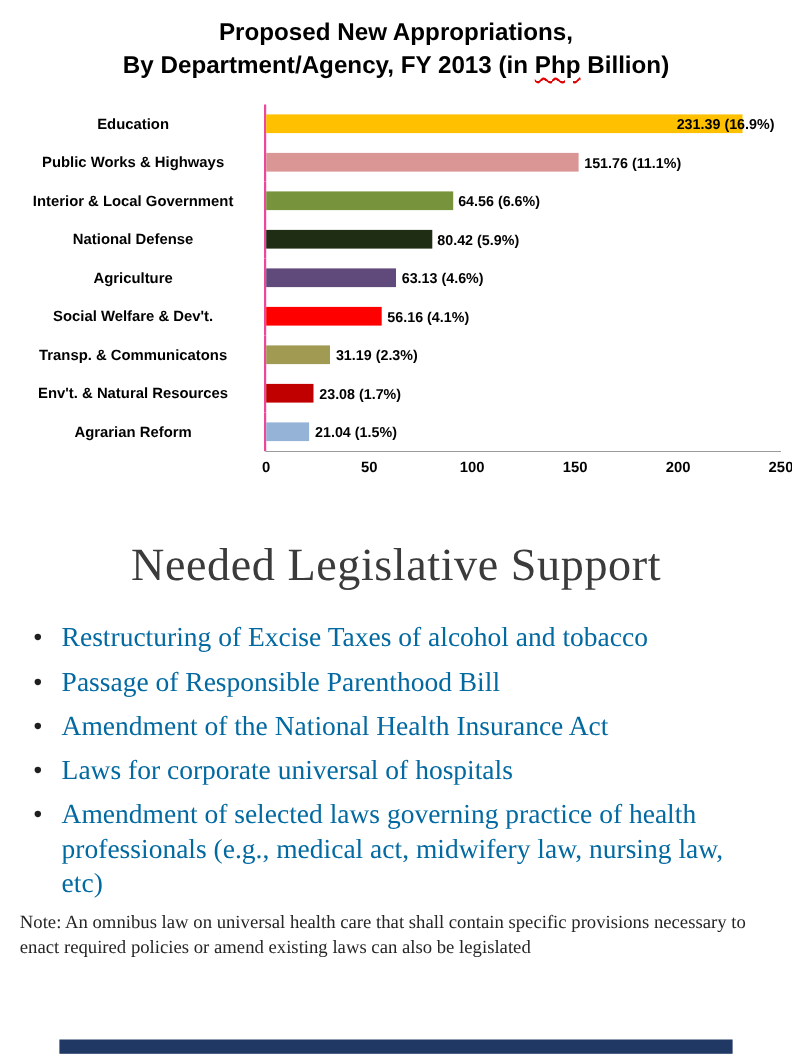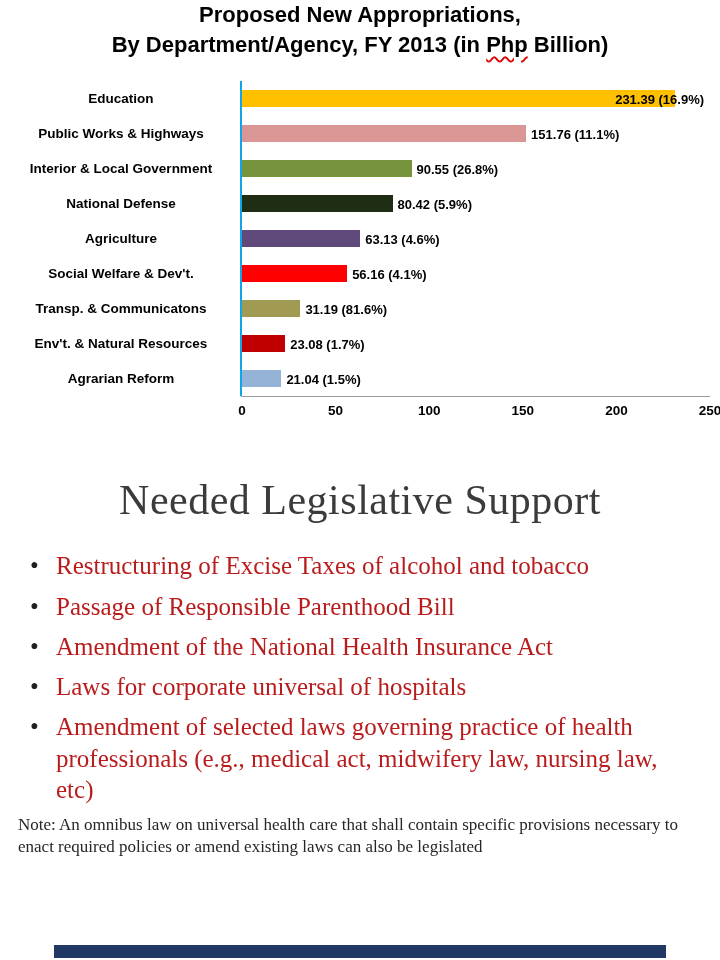--- a/index.html
+++ b/index.html
@@ -3,62 +3,62 @@
 <meta charset="utf-8">
 <style>
   * { margin:0; padding:0; box-sizing:border-box; }
   html,body { background:#ffffff; }
   body {
     width:720px; height:960px; position:relative; overflow:hidden;
     font-family:"Liberation Sans", sans-serif; color:#000;
   }
 
   
-  .slide1 { }
+  .slide1 { padding-top:14px; }
   .chart-title {
     text-align:center; font-weight:bold; font-size:22px; line-height:1.35; color:#000;
   }
   .misspell {
     text-decoration-line:underline;
     text-decoration-style:wavy;
     text-decoration-color:#e00000;
     text-decoration-thickness:2px;
     text-underline-offset:4px;
   }
   .chart { width:700px; margin:22px auto 0; }
   .crow { display:flex; align-items:center; height:35px; }
   .cat {
     width:230px; text-align:center; padding-right:8px;
     font-size:13.5px; font-weight:bold; color:#000; line-height:1.05;
   }
   .plot {
     flex:1; position:relative; height:100%;
     display:flex; align-items:center;
-    border-left:2px solid #0ea5e9;
+    border-left:2px solid #ec4899;
   }
   .bar { height:17px; }
   .val {
     position:absolute; top:50%; transform:translateY(-50%);
     font-size:13px; font-weight:bold; white-space:nowrap; color:#000;
   }
   .xaxis-row { display:flex; height:26px; }
   .xaxis-row .spacer { width:230px; }
   .xaxis-plot { flex:1; position:relative; border-left:2px solid transparent; border-top:1px solid #9a9a9a; }
   .tick {
     position:absolute; top:6px; transform:translateX(-50%);
     font-size:13.5px; font-weight:bold; color:#000;
   }
 
   
   .slide2 { margin-top:54px; padding:0 18px;font-family:Liberation Serif, serif; }
   .heading { text-align:center; font-size:42px; color:#3b3b3b; letter-spacing:0.5px; }
   .bullets { list-style:none; margin-top:26px; padding:0 4px; }
   .bullets li {
     position:relative; padding-left:34px;
-    font-size:25px; color:#b91c1c; line-height:1.25; margin-bottom:9px;
+    font-size:25px; color:#0369a1; line-height:1.25; margin-bottom:9px;
   }
   .bullets li::before { content:"\2022"; position:absolute; left:8px; color:#1f1f1f; }
   .note { font-size:17px; color:#262626; line-height:1.3; margin-top:6px; }
 
   .footer-bar {
     position:absolute; left:50%; transform:translateX(-50%); bottom:2px;
     width:612px; height:13px;
   }
 </style>
 </head>
@@ -83,21 +83,21 @@
           <div class="cat">Public Works &amp; Highways</div>
           <div class="plot">
             <div class="bar" style="width: 60.704%; background: rgb(217, 150, 148);"></div>
             <span class="val" style="left: calc(60.704% + 5px);">151.76 (11.1%)</span>
           </div>
         </div>
         <div class="crow">
           <div class="cat">Interior &amp; Local Government</div>
           <div class="plot">
             <div class="bar" style="width: 36.22%; background: rgb(119, 147, 60);"></div>
-            <span class="val" style="left: calc(36.22% + 5px);">90.55 (26.8%)</span>
+            <span class="val" style="left: calc(36.22% + 5px);">64.56 (6.6%)</span>
           </div>
         </div>
         <div class="crow">
           <div class="cat">National Defense</div>
           <div class="plot">
             <div class="bar" style="width: 32.168%; background: rgb(30, 45, 19);"></div>
             <span class="val" style="left: calc(32.168% + 5px); text-align: center;">80.42 (5.9%)</span>
           </div>
         </div>
         <div class="crow">
@@ -111,21 +111,21 @@
           <div class="cat">Social Welfare &amp; Dev't.</div>
           <div class="plot">
             <div class="bar" style="width: 22.464%; background: rgb(255, 0, 0);"></div>
             <span class="val" style="left: calc(22.464% + 5px);">56.16 (4.1%)</span>
           </div>
         </div>
         <div class="crow">
           <div class="cat">Transp. &amp; Communicatons</div>
           <div class="plot">
             <div class="bar" style="width: 12.476%; background: rgb(160, 154, 82);"></div>
-            <span class="val" style="left: calc(12.476% + 5px);">31.19 (81.6%)</span>
+            <span class="val" style="left: calc(12.476% + 5px);">31.19 (2.3%)</span>
           </div>
         </div>
         <div class="crow">
           <div class="cat">Env't. &amp; Natural Resources</div>
           <div class="plot">
             <div class="bar" style="width: 9.232%; background: rgb(192, 0, 0);"></div>
             <span class="val" style="left: calc(9.232% + 5px);">23.08 (1.7%)</span>
           </div>
         </div>
         <div class="crow">

